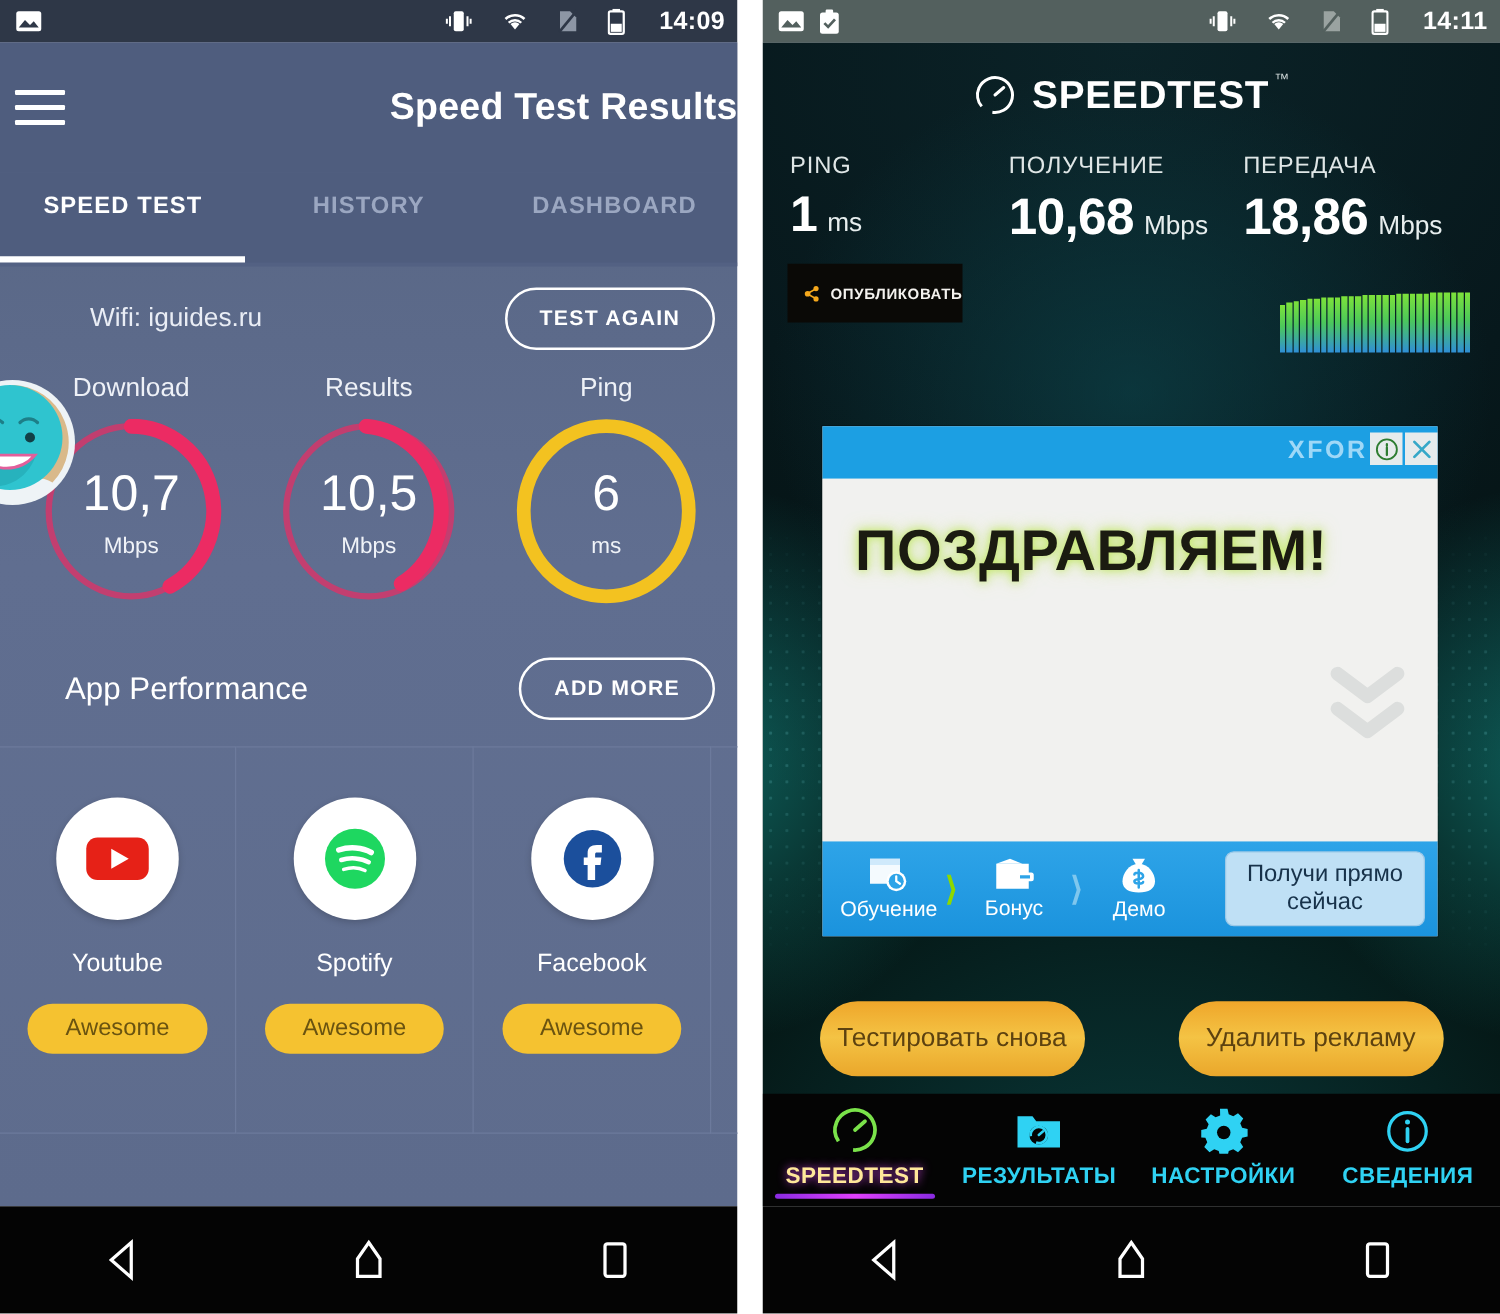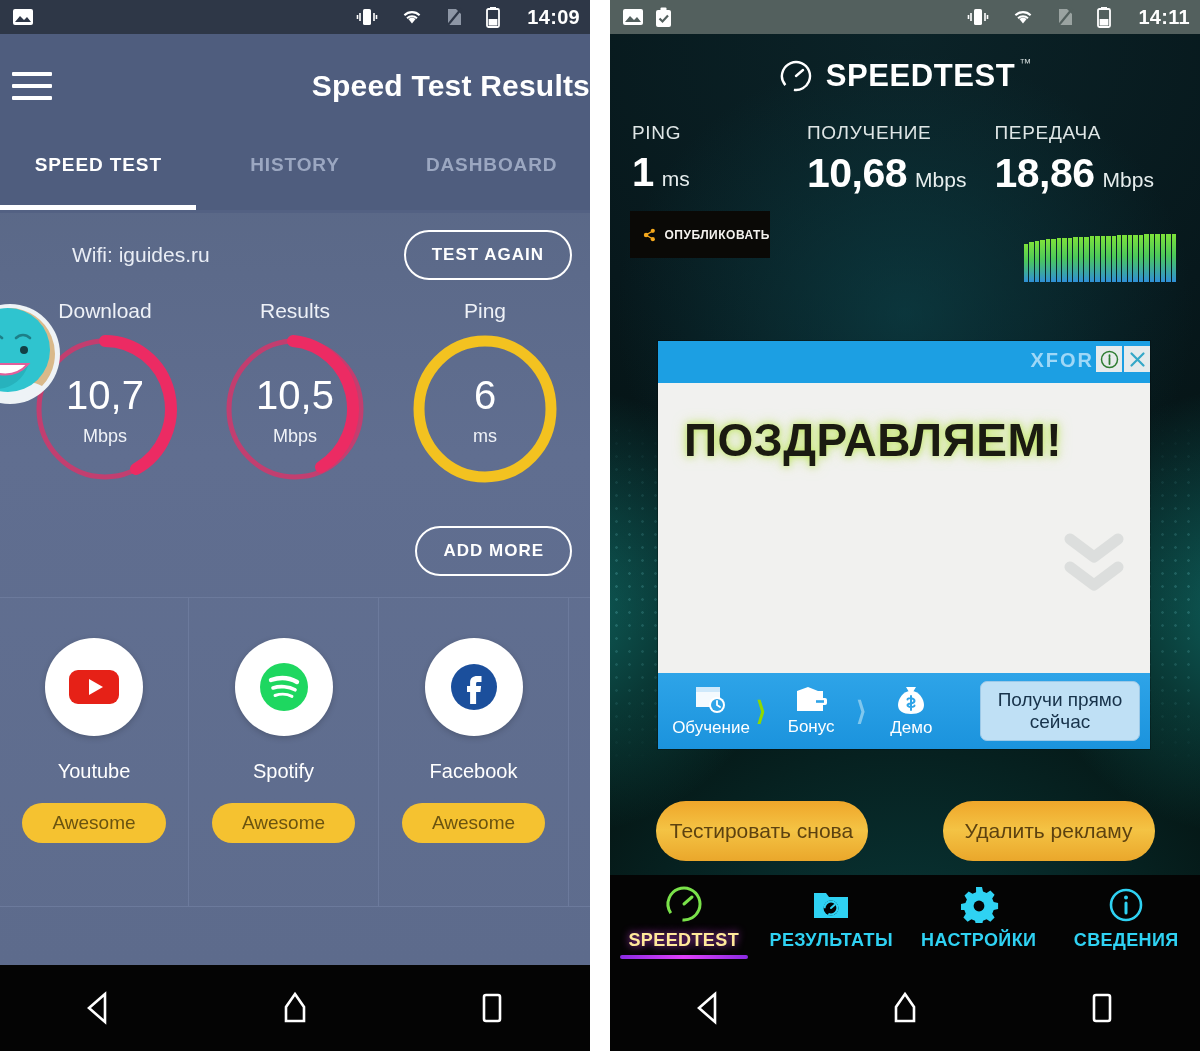--- a/index.html
+++ b/index.html
@@ -330,20 +330,21 @@
             <div class="gauge-center">
               <div class="gauge-value">6</div>
               <div class="gauge-unit">ms</div>
             </div>
           </div>
         </div>
 
       </div>
 
       <div class="perf-row">
+        <div class="perf-title">App Performance</div>
         <button class="btn-outline">ADD MORE</button>
       </div>
 
       <div class="cards">
 
         <div class="card">
           <div class="app-logo">
             <svg width="54" height="40" viewBox="0 0 54 40">
                 <rect x="2" y="3" width="50" height="34" rx="9" fill="#e62117"></rect>
                 <path d="M22 12l14 8-14 8z" fill="#fff"></path>

